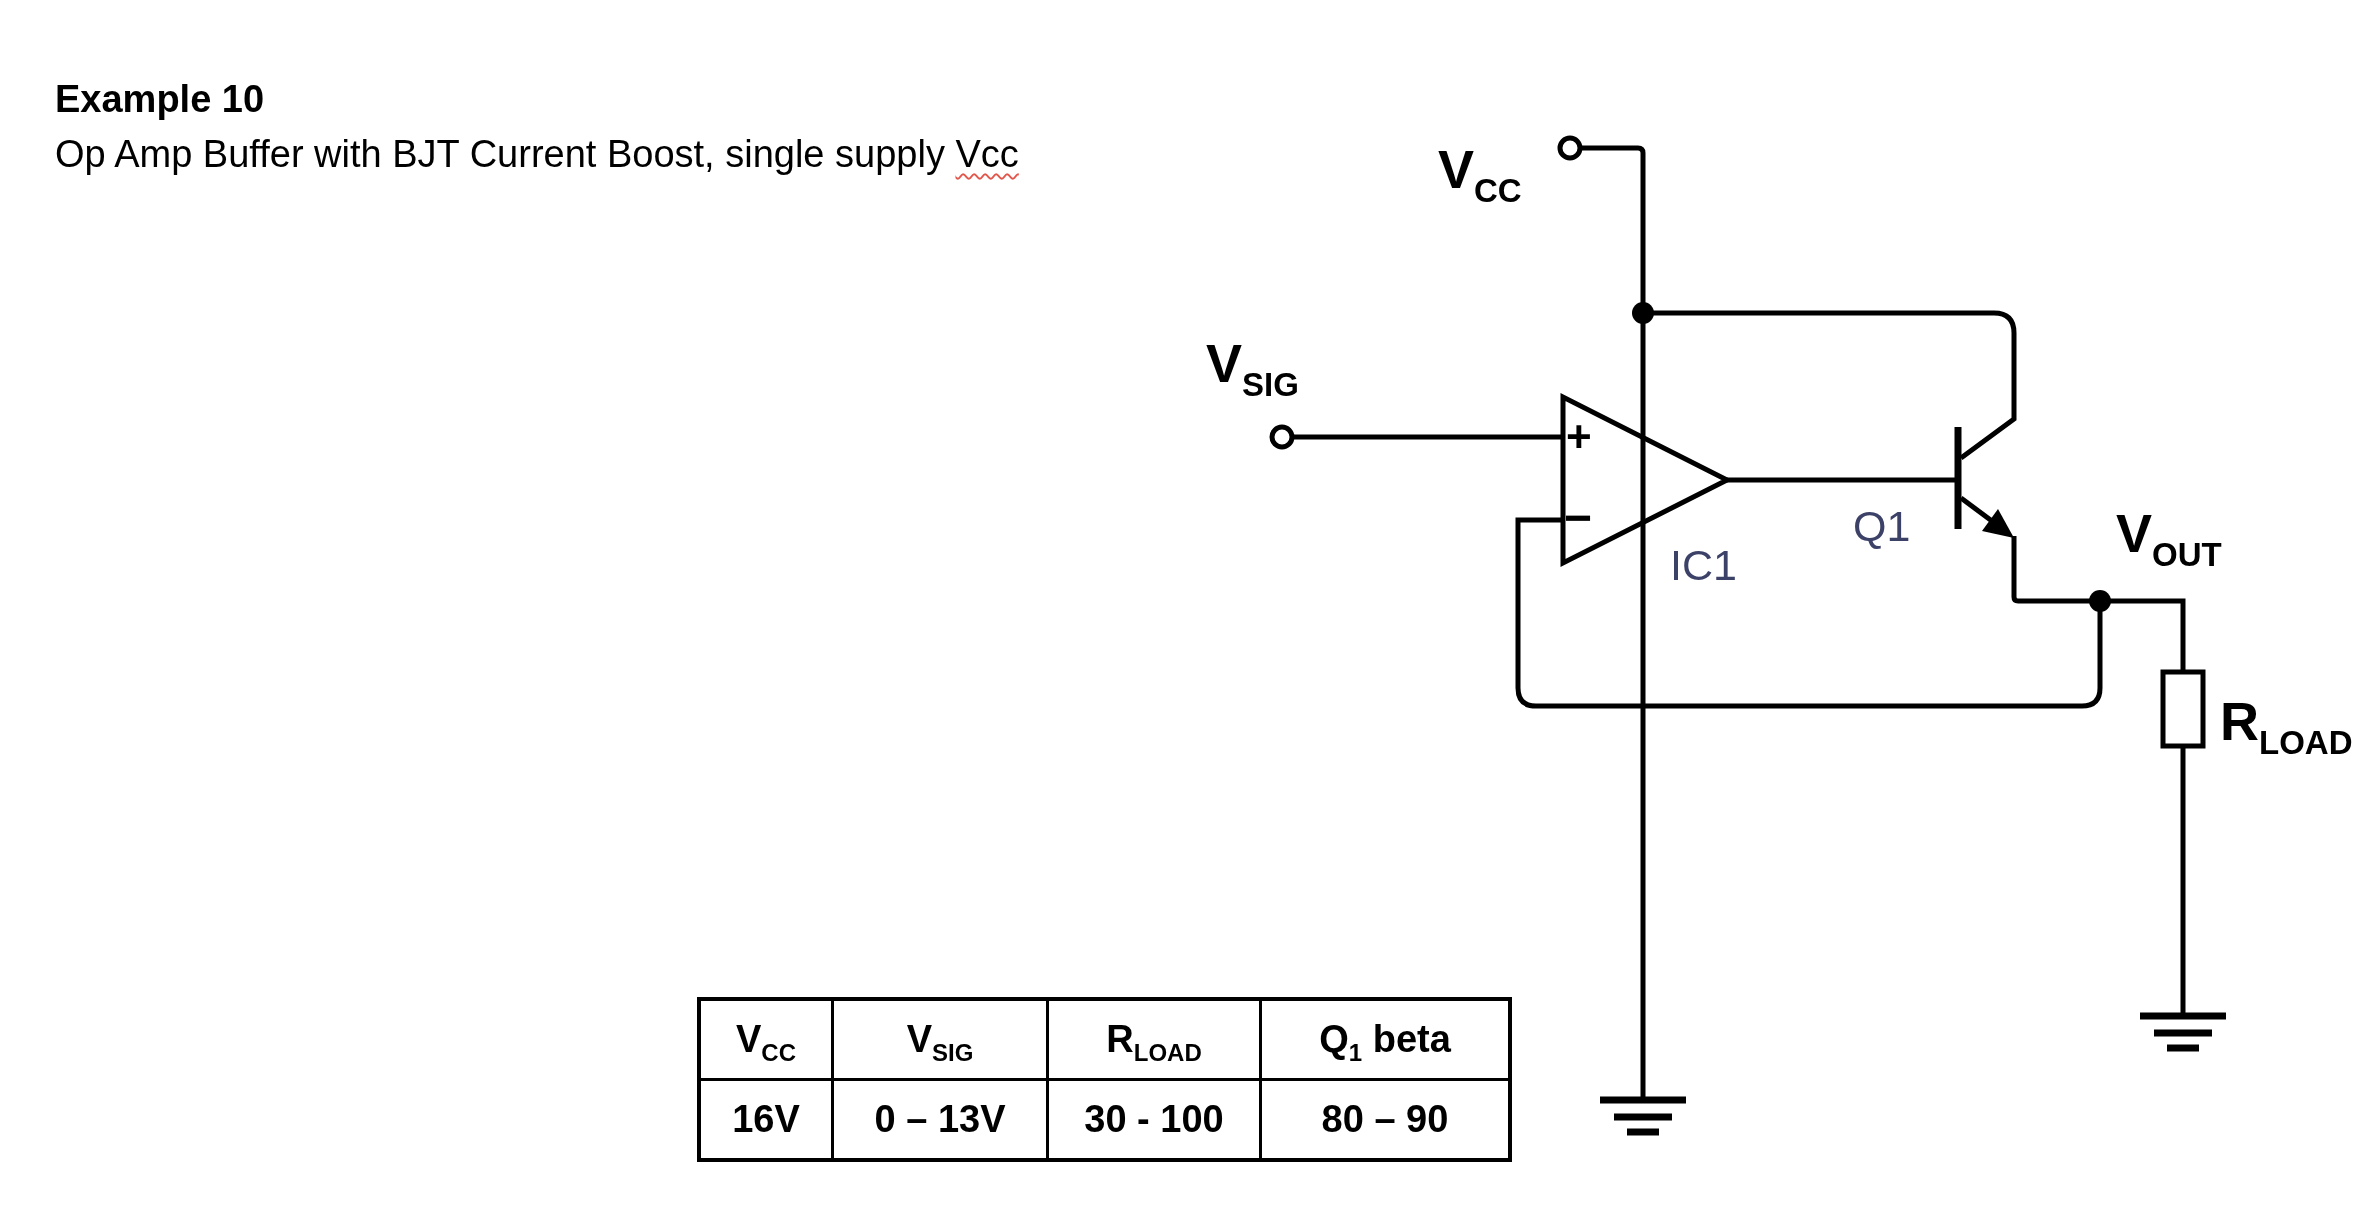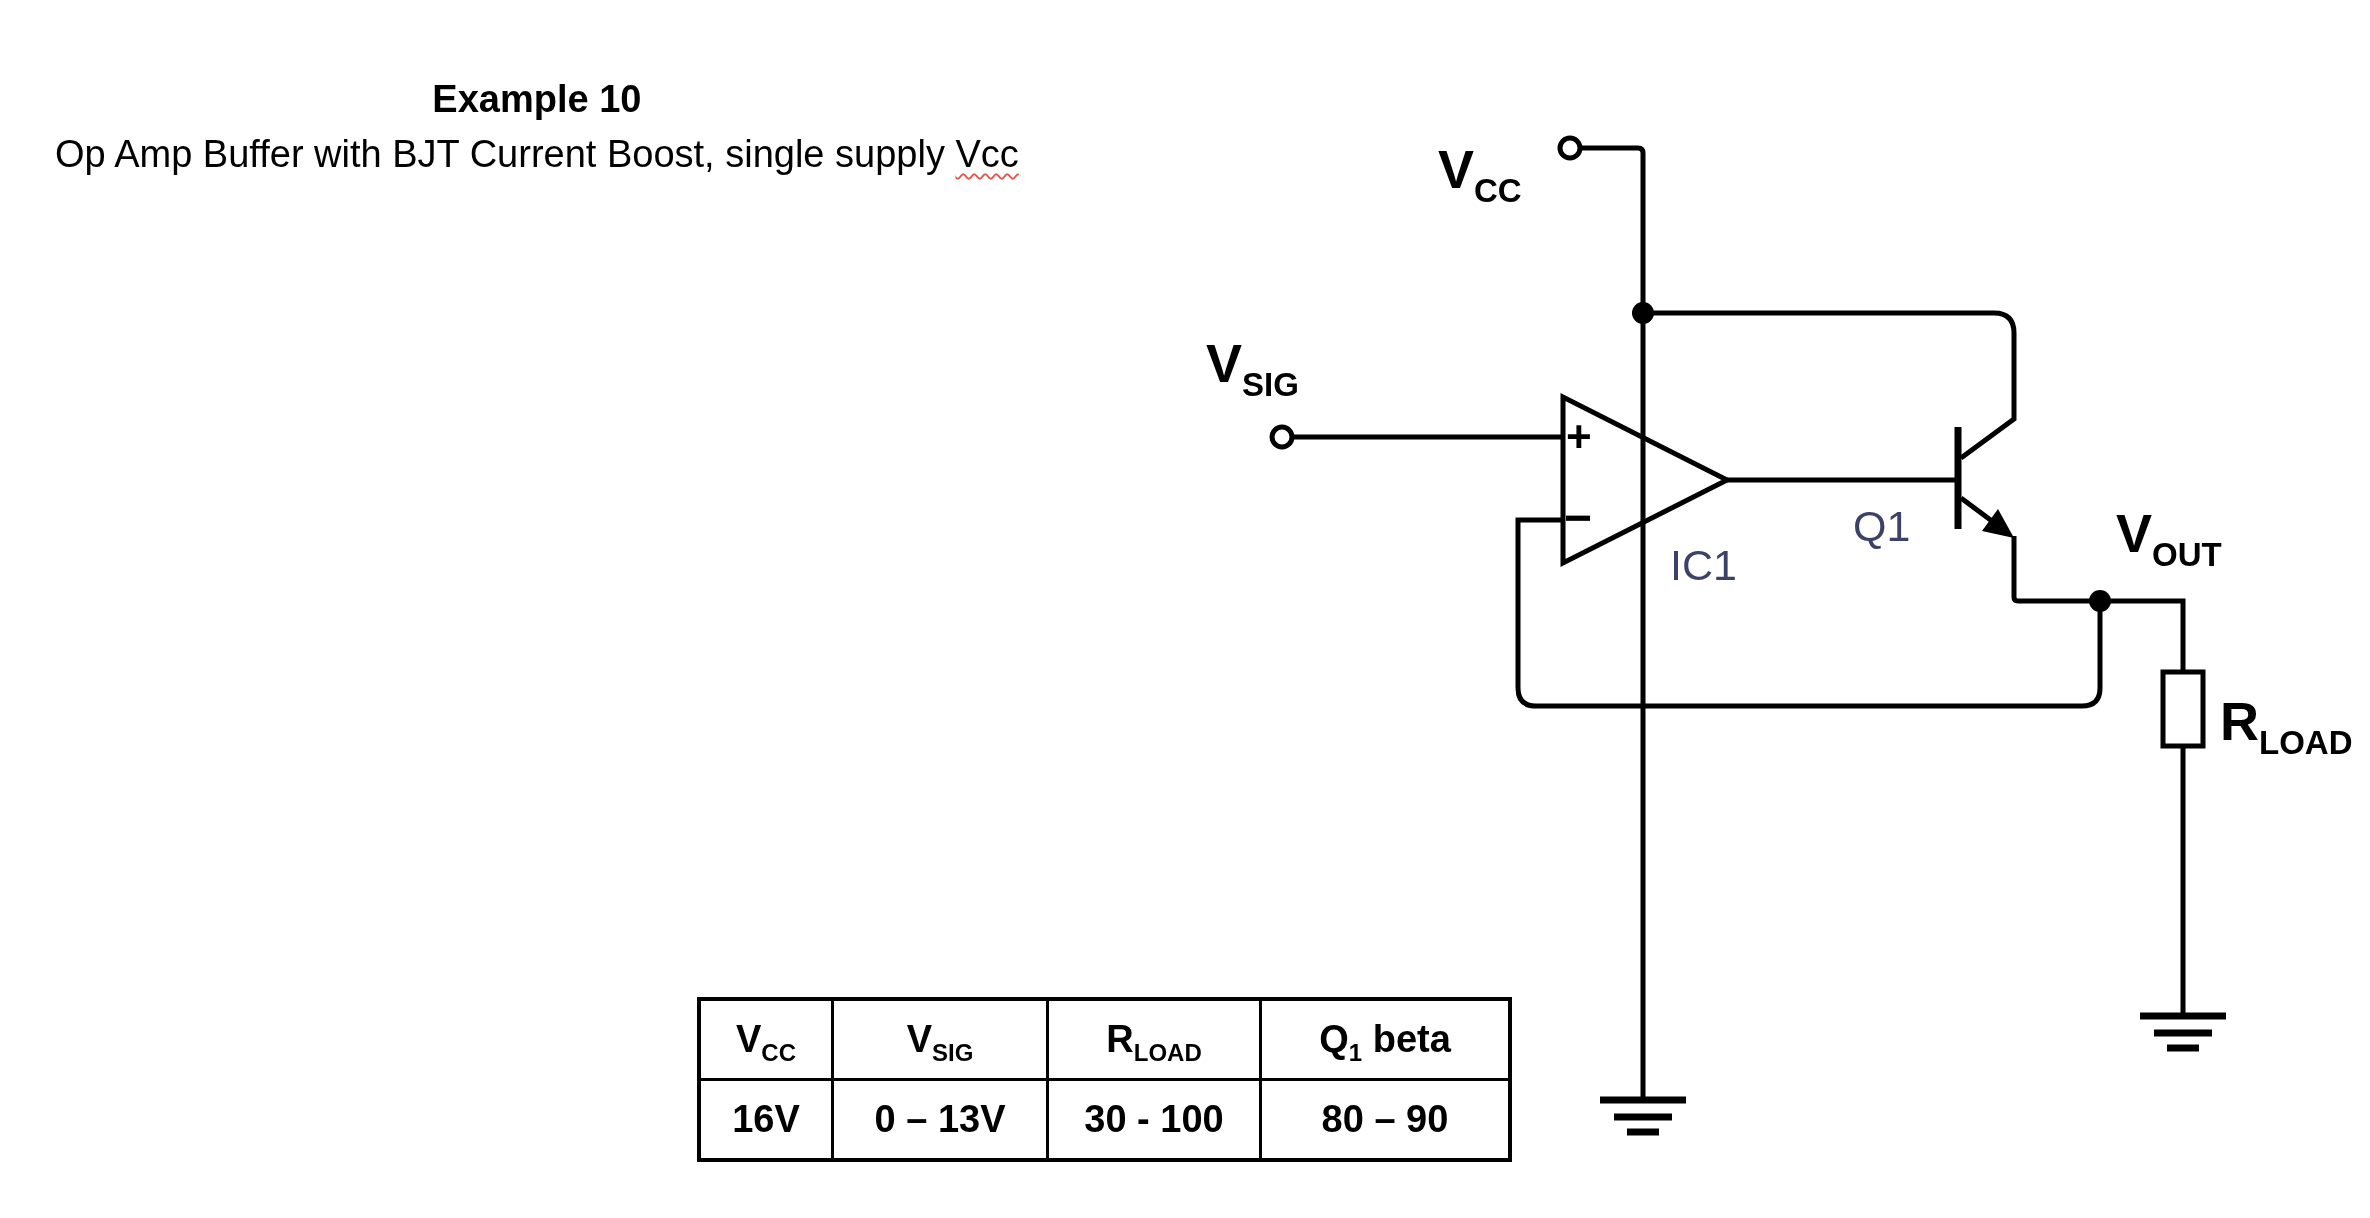--- a/index.html
+++ b/index.html
@@ -9,21 +9,21 @@
     background:#ffffff;
     font-family:"Liberation Sans", sans-serif;
     color:#000;
     overflow:hidden;
   }
   
   .textblock{
     position:absolute;left:55px;top:72px;
     font-size:38px;line-height:55px;
   }
-  .textblock .title{font-weight:bold;text-align:center;}
+  .textblock .title{font-weight:bold;}
   .textblock .spacer{height:55px;}
   .squiggle{
     text-decoration-line:underline;
     text-decoration-style:wavy;
     text-decoration-color:#e2574c;
     text-decoration-thickness:2px;
     text-underline-offset:6px;
     text-decoration-skip-ink:none;
   }
   

